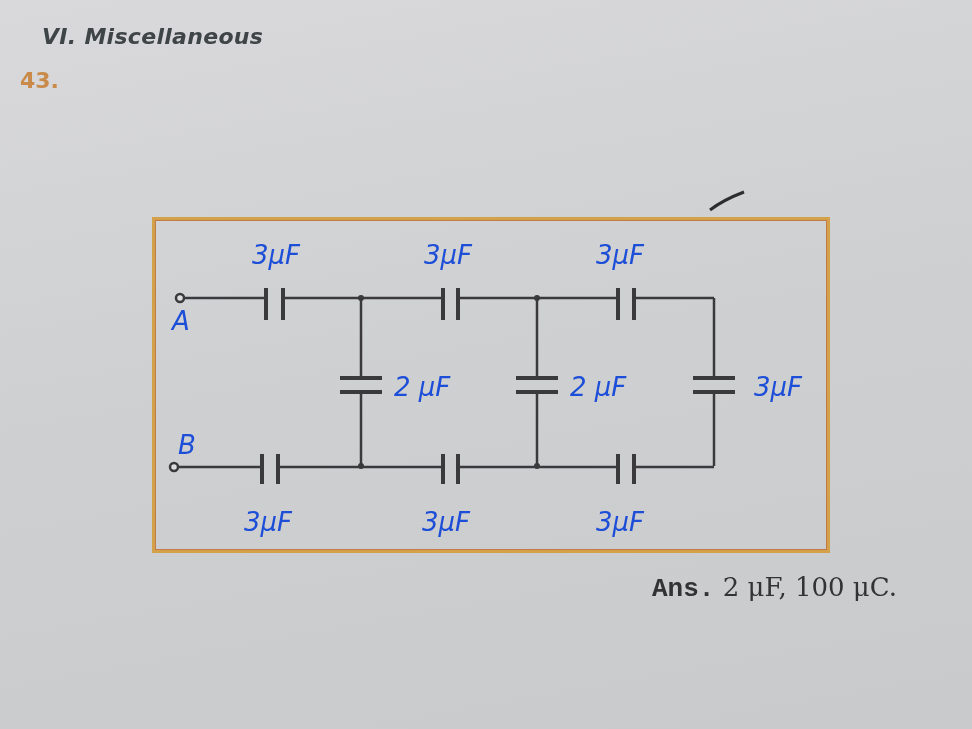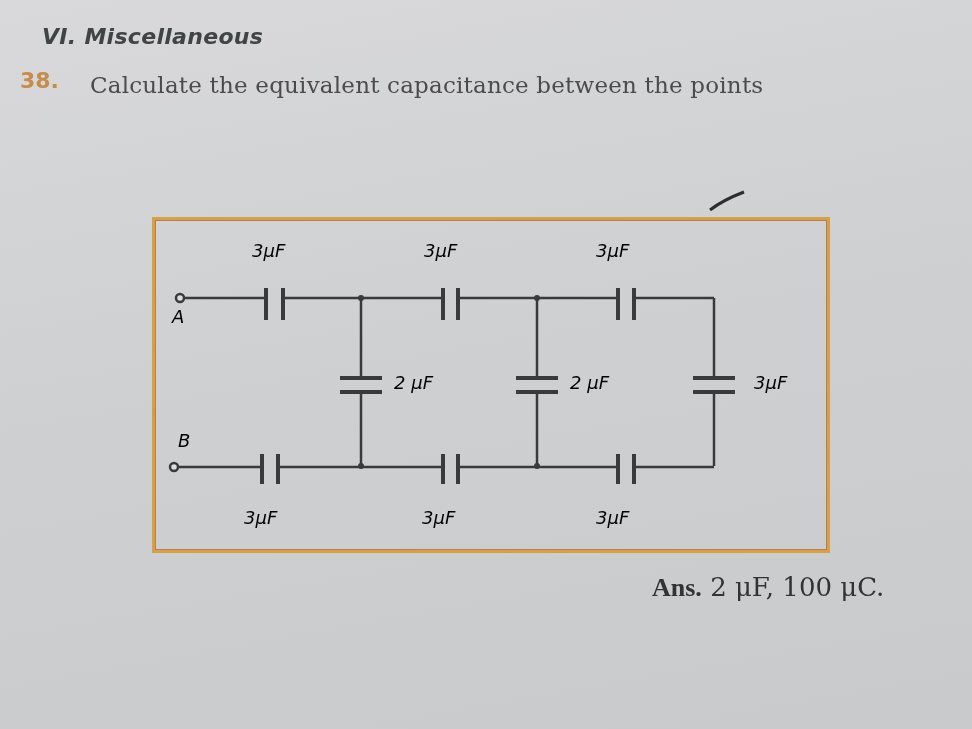--- a/index.html
+++ b/index.html
@@ -23,36 +23,35 @@
     font-size:23px; line-height:38px; color:#4b4b4d; letter-spacing:0.2px;
   }
   .qtext .line { display:block; white-space:nowrap; }
   .frame {
     position:absolute; left:152px; top:217px; width:672px; height:330px;
     border:3px solid #d2a14a; box-shadow: inset 0 0 0 1px #c47a48;
   }
   svg.circuit { position:absolute; left:0; top:0; }
   .lbl {
     position:absolute; font-family:"DejaVu Sans", sans-serif; font-style:italic;
-    font-size:18px; color:#000000;
+    font-size:26px; color:#1d4ed8;
   }
   .answer {
     position:absolute; left:652px; top:572px;
     font-size:26px; color:#333335;
   }
-  .answer .ans-key { font-family:Liberation Serif, serif; font-weight:bold; }
+  .answer .ans-key { font-family:Liberation Mono, monospace; font-weight:bold; }
   .tick { position:absolute; left:708px; top:190px; }
 </style>
 </head>
 <body>
 
 <div class="section-title">VI. Miscellaneous</div>
-<div class="qnum">38.</div>
+<div class="qnum">43.</div>
 <div class="qtext">
-  <span class="line">Calculate the equivalent capacitance between the points</span>
 </div>
 
 <svg class="tick" width="40" height="24">
   <path d="M2 20 Q15 10 36 2" stroke="#2d2d2d" stroke-width="3" fill="none"></path>
 </svg>
 
 <div class="frame"></div>
 
 <svg class="circuit" width="972" height="729">
   <g stroke="#3a3a3c" stroke-width="2.5" fill="none">

